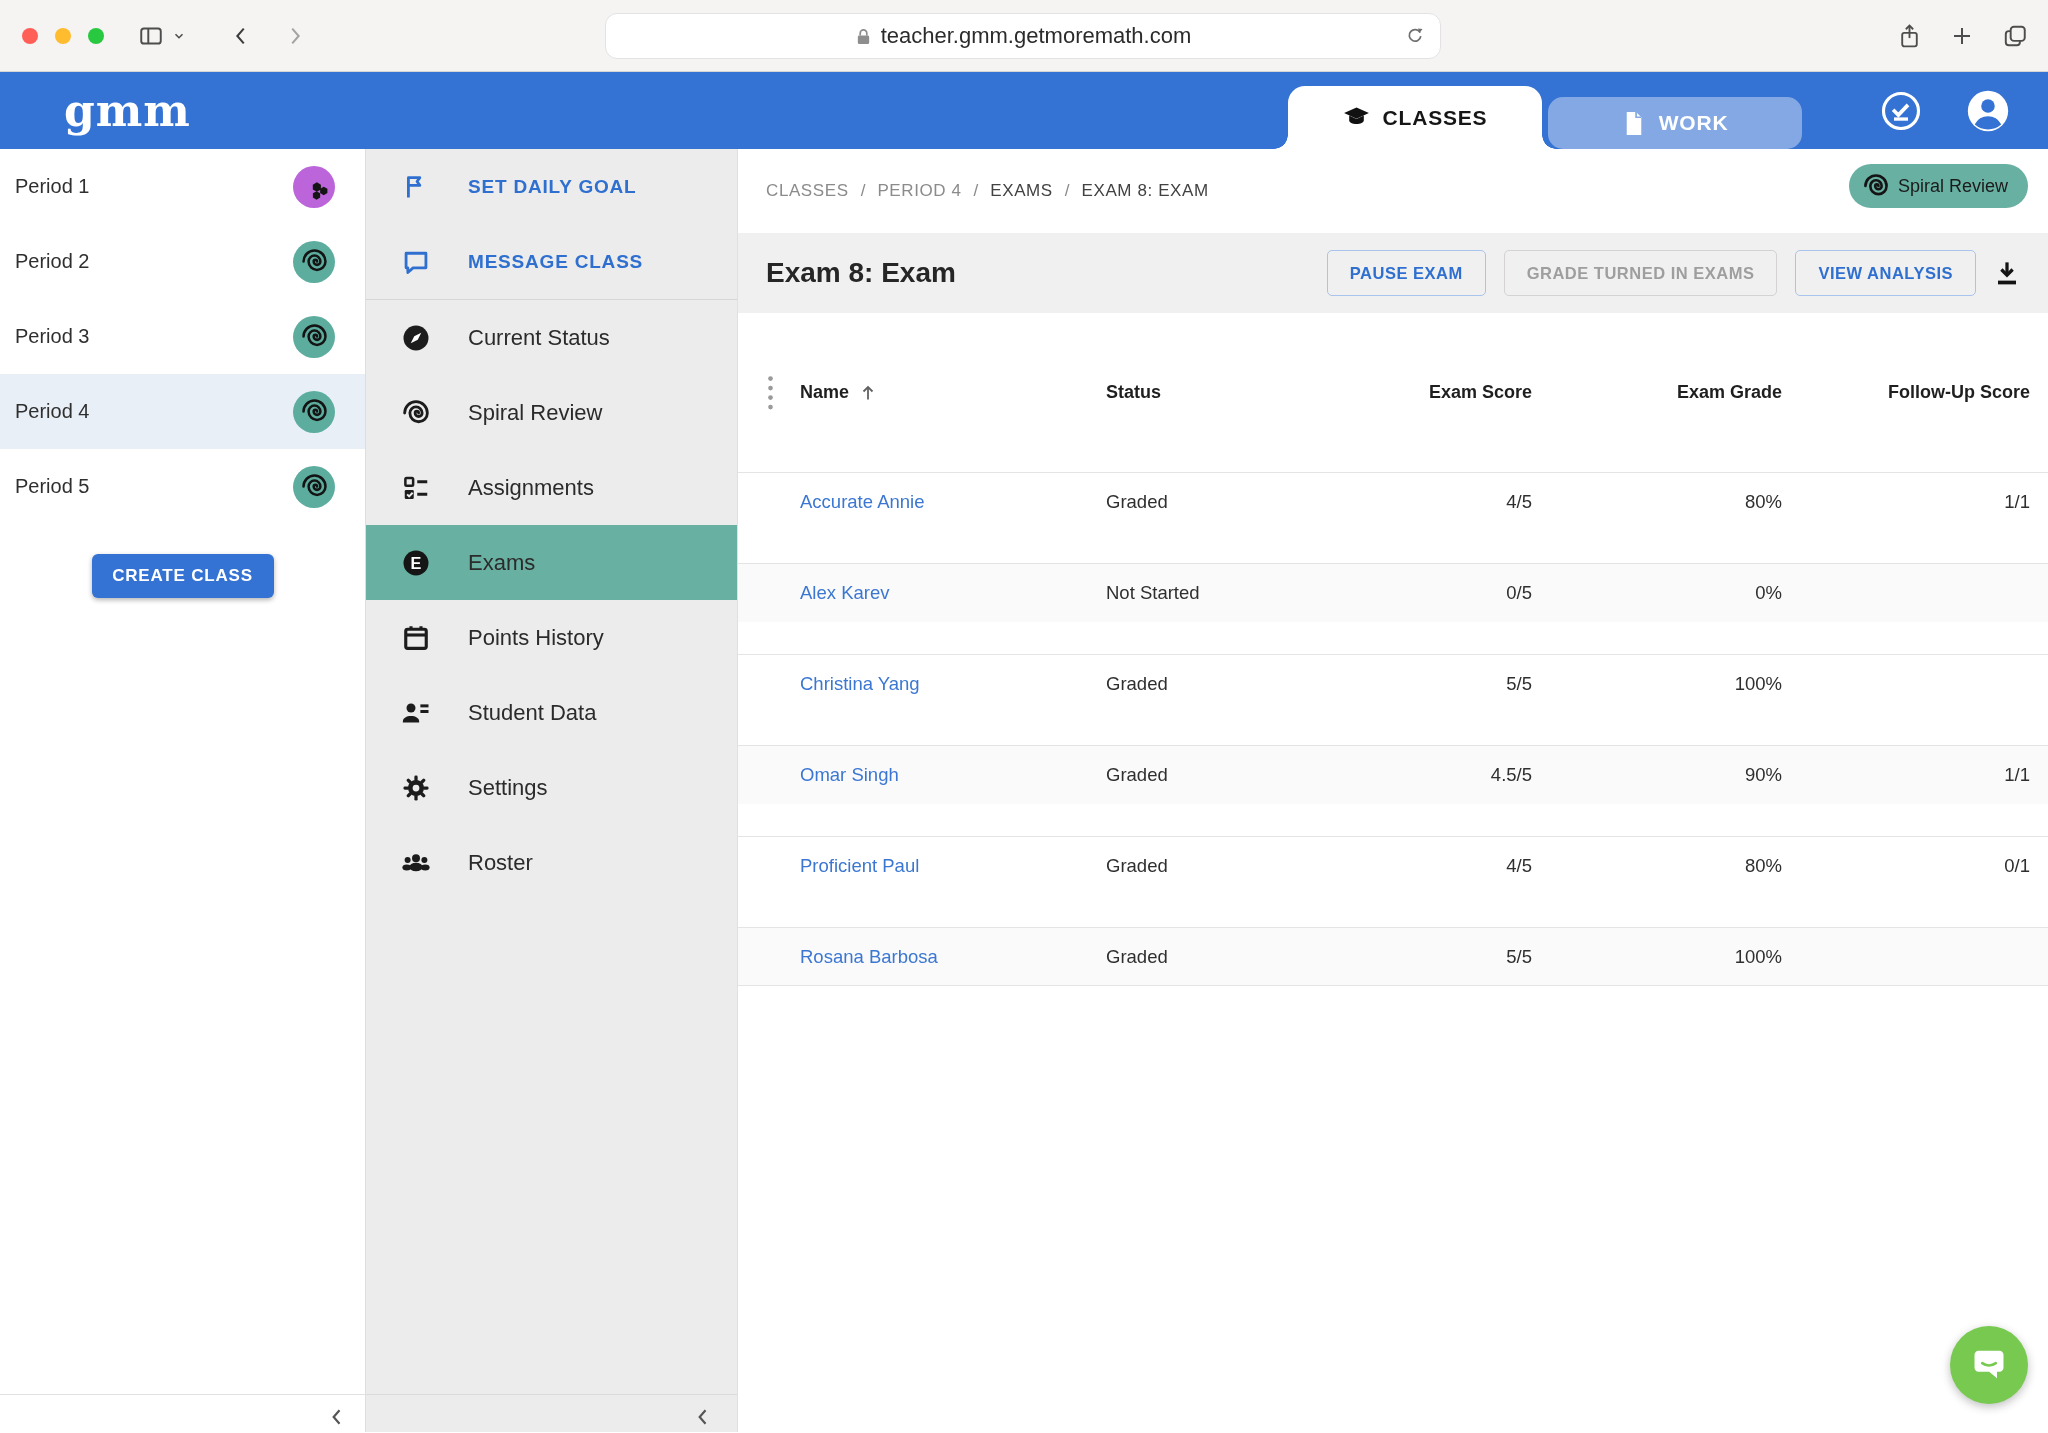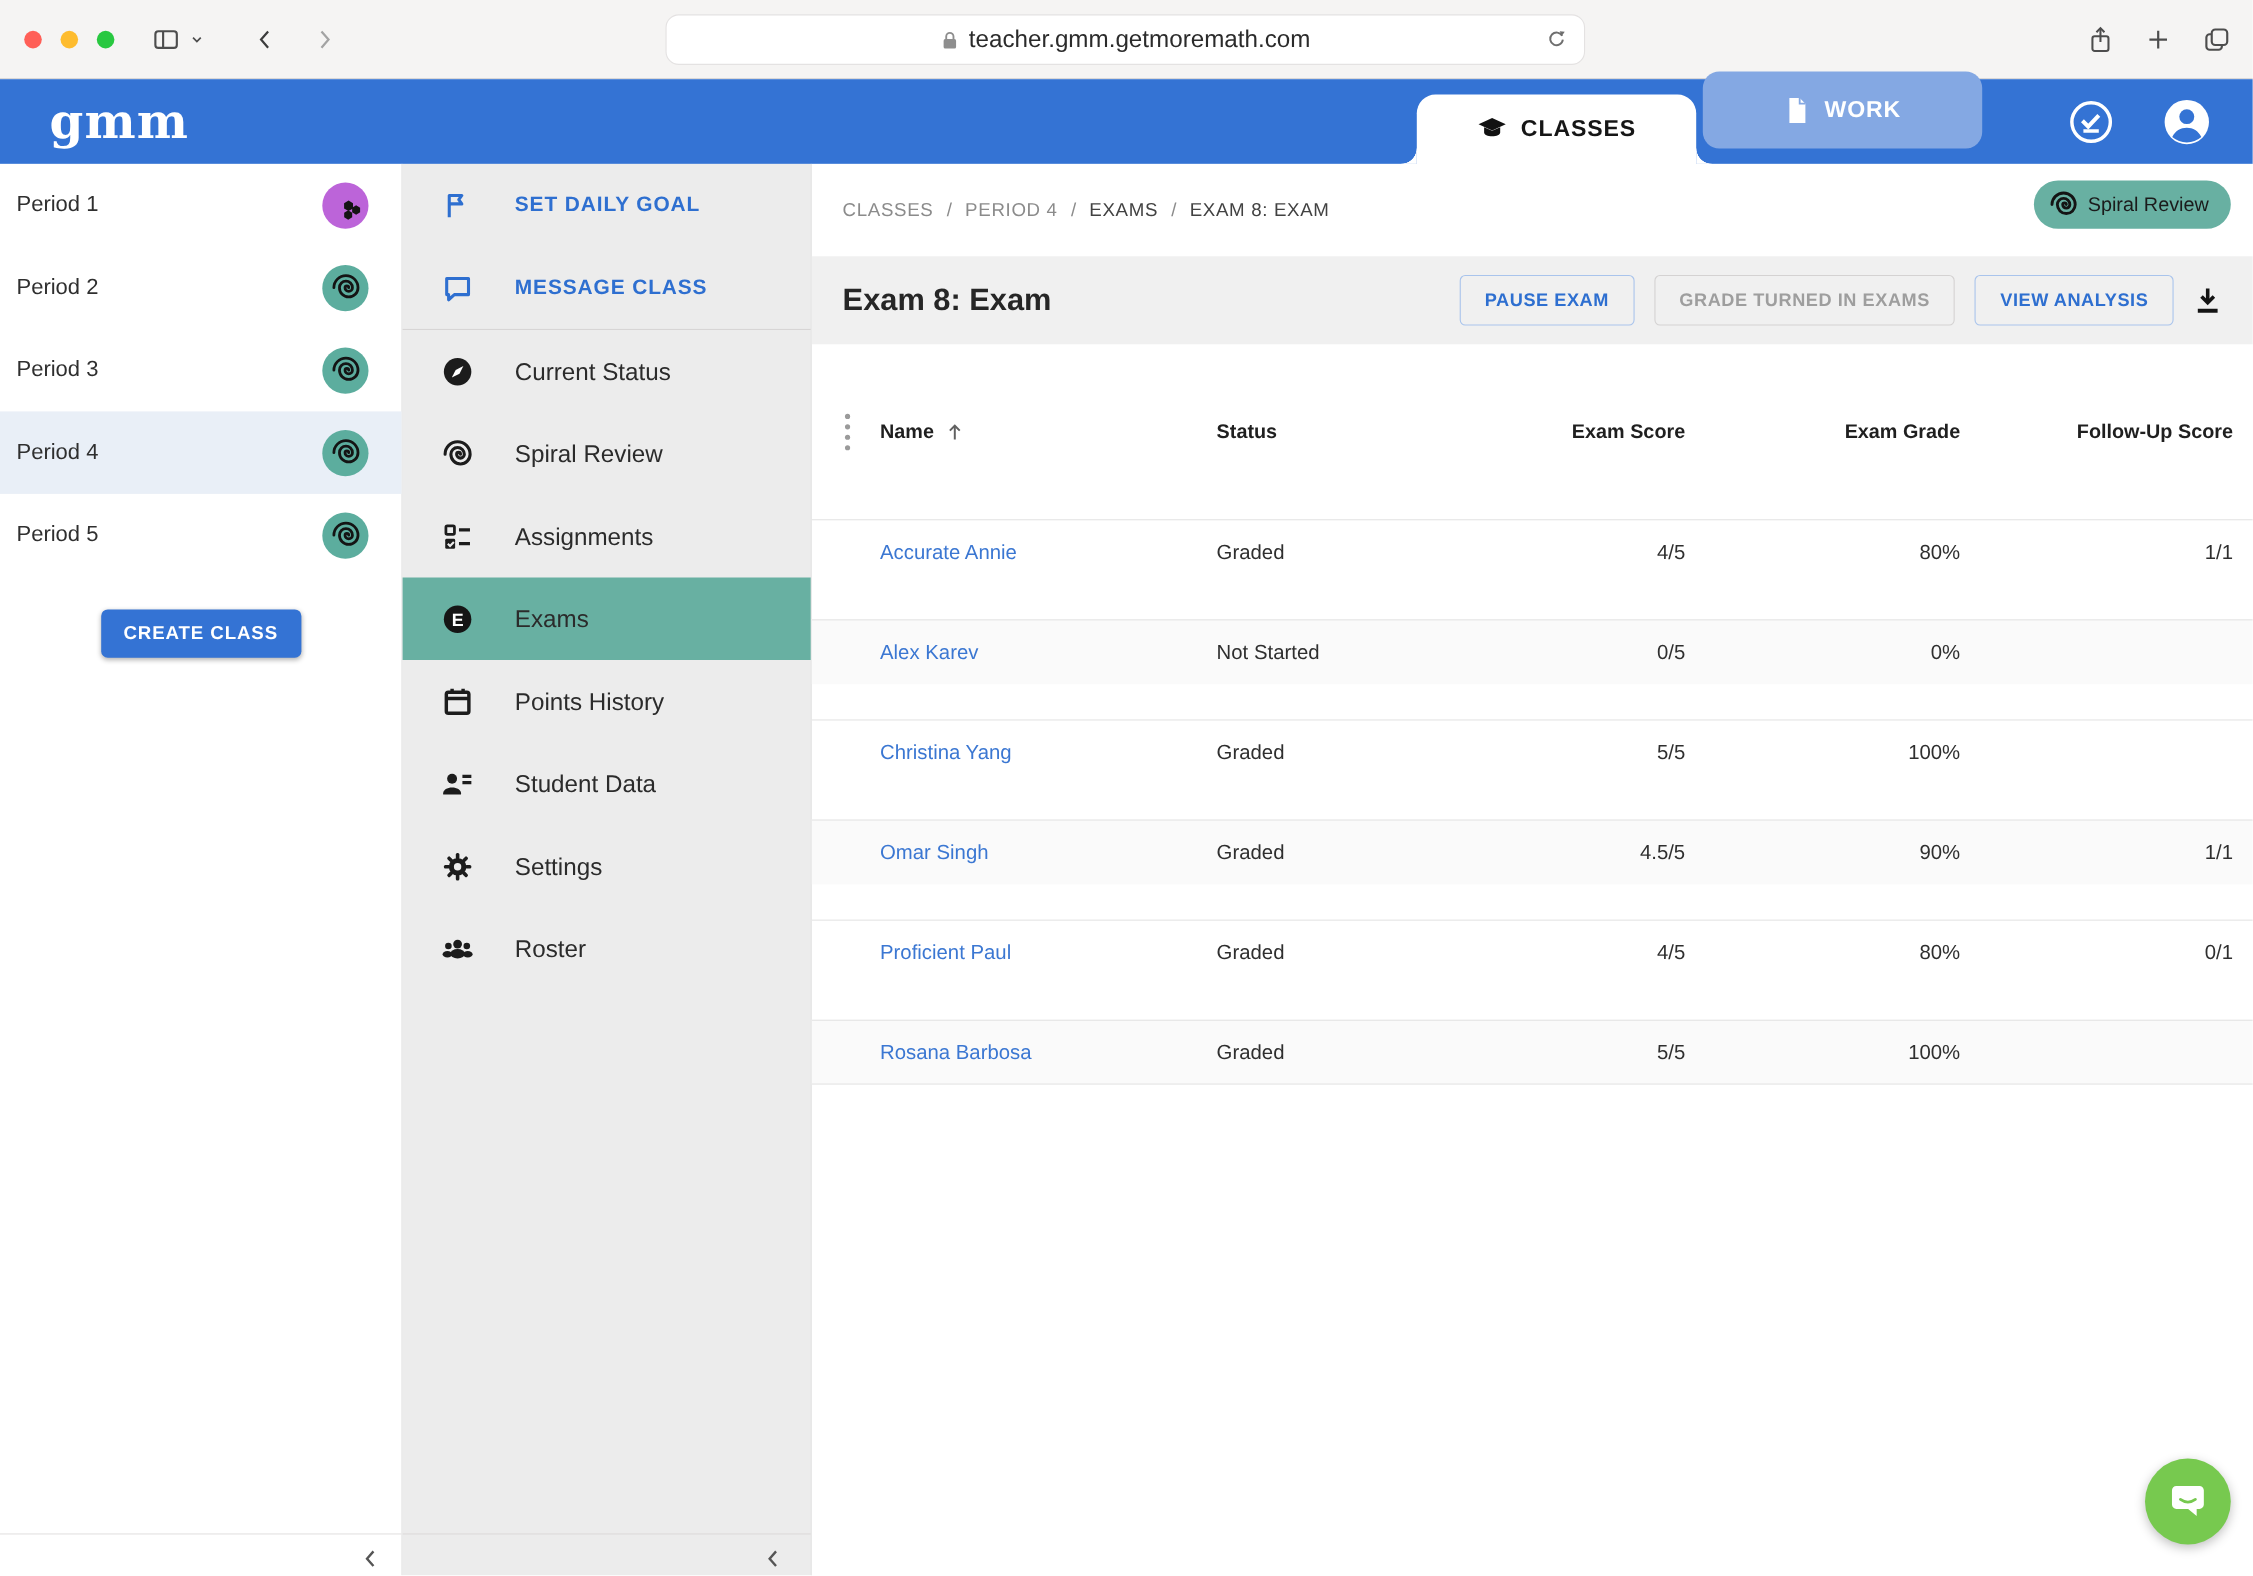--- a/index.html
+++ b/index.html
@@ -24,33 +24,33 @@
   }
   .url-text { font-size:22px; color:#2b2b2b; }
   .url-refresh { position:absolute; right:14px; top:11px; color:#6f6f6f; }
   .chrome-right { position:absolute; right:20px; top:0; height:72px; display:flex; align-items:center; gap:28px; color:#4d4d4d; }
 
   
   .app-header {
     position:relative; height:77px; background:#3473d4; display:flex; align-items:center;
   }
   .logo {
-    margin-left:45px; color:#fff; font-family:"DejaVu Serif", serif;
+    margin-left:64px; color:#fff; font-family:"DejaVu Serif", serif;
     font-weight:bold; font-size:44px; letter-spacing:1px;
   }
   .tab {
     position:absolute; bottom:0; height:63px; width:254px;
     display:flex; align-items:center; justify-content:center; gap:13px;
     font-weight:bold; font-size:21px; letter-spacing:0.8px;
   }
   .tab-classes { left:1288px; background:#fff; color:#161616; border-radius:17px 17px 0 0; }
   .tab-classes::before, .tab-classes::after { content:""; position:absolute; bottom:0; width:14px; height:14px; }
   .tab-classes::before { left:-14px;  background:radial-gradient(circle at 0 0, transparent 13.5px, #fff 14px); }
   .tab-classes::after  { right:-14px; background:radial-gradient(circle at 14px 0, transparent 13.5px, #fff 14px); }
-  .tab-work { left:1548px; bottom:14px; height:70px; background:#84a8e3; color:#fff; border-radius:15px; }
+  .tab-work { left:1548px; bottom:0; height:52px; background:#84a8e3; color:#fff; border-radius:15px; }
   .header-icons { position:absolute; right:38px; display:flex; align-items:center; gap:44px; }
 
   
   .content-row { display:flex; height:1283px; }
 
   
   .class-sidebar { position:relative; width:366px; background:#fff; border-right:1px solid #dedede; }
   .period-row {
     height:75px; display:flex; align-items:center; justify-content:space-between;
     padding:0 30px 0 15px; font-size:20px; color:#2f2f2f; cursor:pointer;

